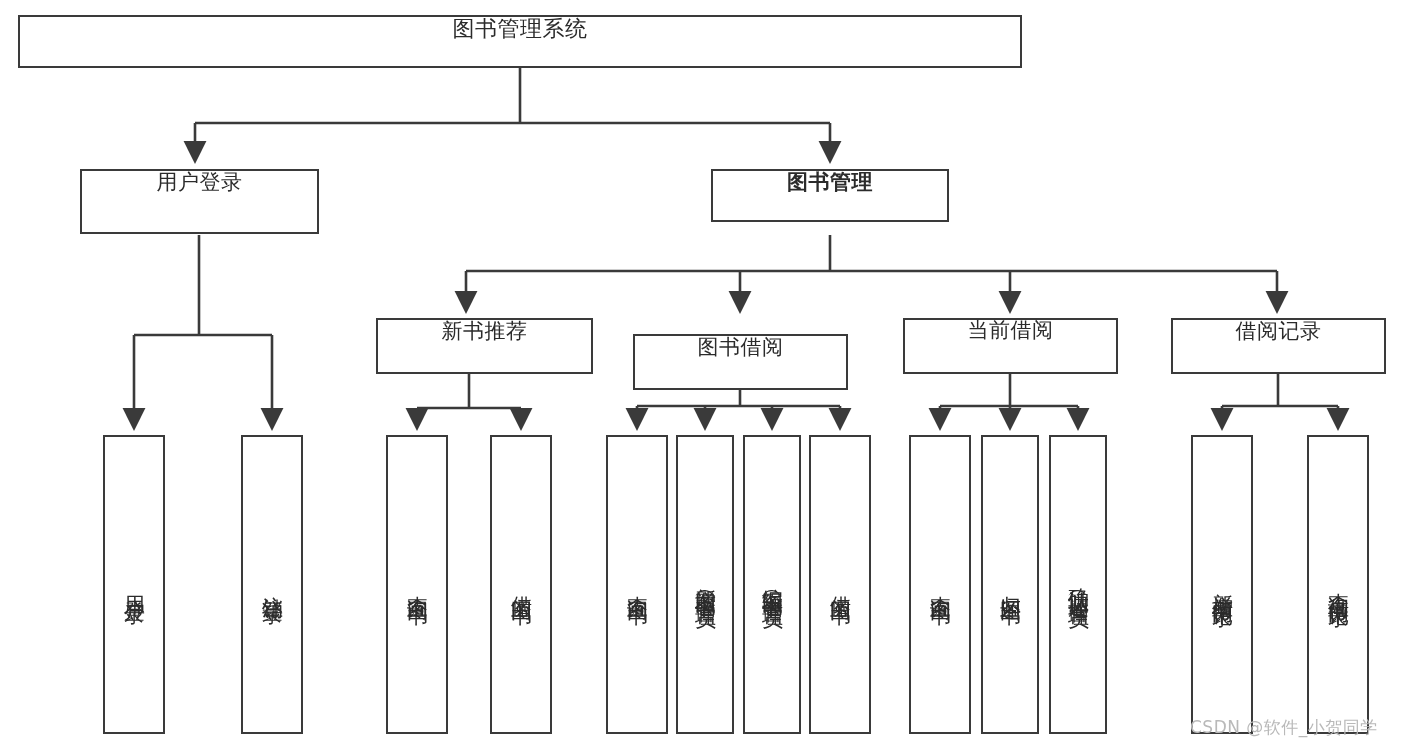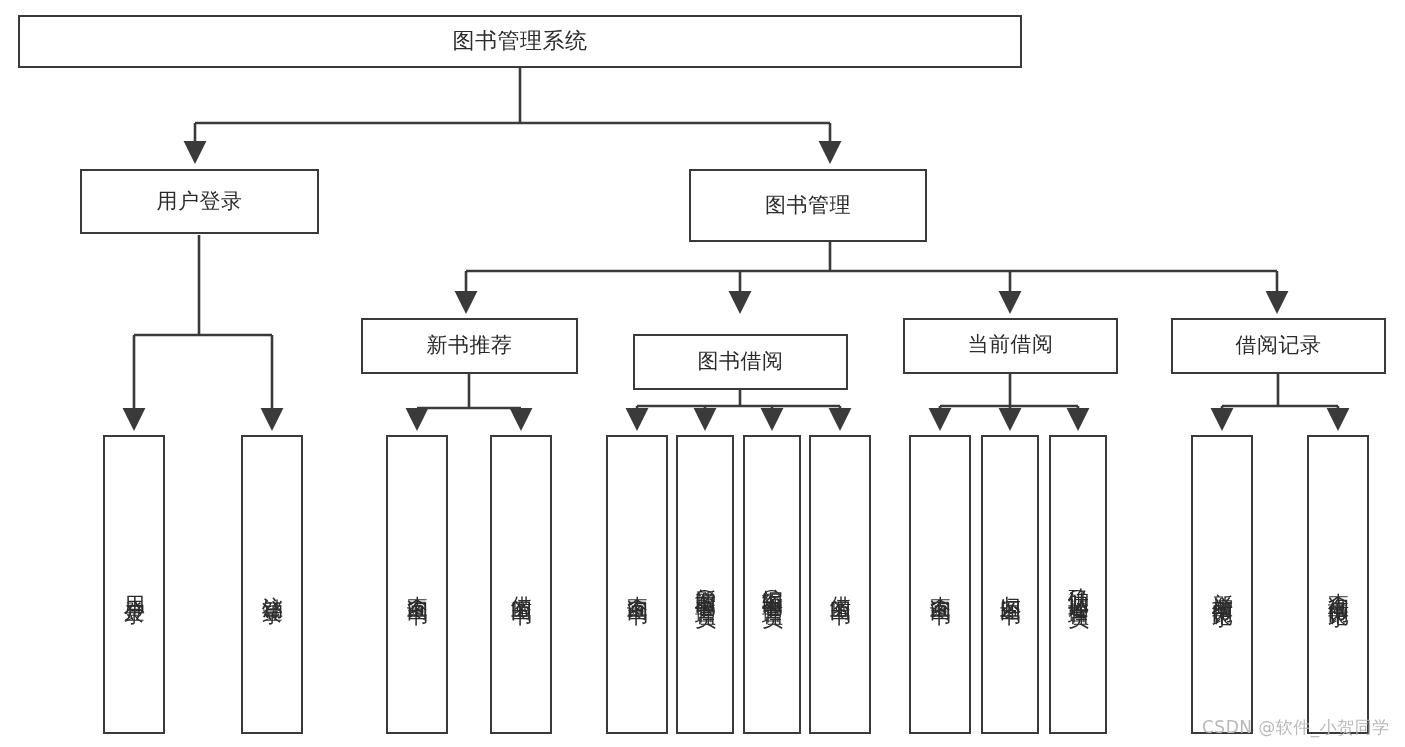--- a/index.html
+++ b/index.html
@@ -25,21 +25,20 @@
     width: 1405px;
     height: 747px;
     pointer-events: none;
   }
   .node {
     position: absolute;
     box-sizing: border-box;
     border: 2.5px solid #3a3a3a;
     background: #ffffff;
     display: flex;
-    align-items: center;
     justify-content: center;
     color: #2b2b2b;
   }
   .node .label {
     display: block;
     text-align: center;
     line-height: 1.12;
     letter-spacing: 0.5px;
   }
   .node.horiz .label {
@@ -59,21 +58,20 @@
     max-height: 290px;
   }
   .node.root .label { font-size: 22px; }
   .watermark {
     position: absolute;
     color: #b9b9b9;
     font-size: 17px;
     white-space: nowrap;
     letter-spacing: 0.5px;
     font-family: "DejaVu Sans", "Liberation Sans", sans-serif;
-    margin-left: 12px;
   }
 </style>
 </head>
 <body>
 
 <div id="canvas">
 
   <svg class="edges" viewBox="0 0 1405 747" xmlns="http://www.w3.org/2000/svg">
     <defs>
       <marker id="arrow" viewBox="0 0 12 12" refX="10" refY="6" markerWidth="9" markerHeight="9" orient="auto-start-reverse">
@@ -124,25 +122,25 @@
     </g>
   </svg>
 
   <div class="node horiz root" style="left:18px; top:15px; width:1004px; height:53px;">
     <span class="label">图书管理系统</span>
   </div>
 
   <div class="node horiz" style="left:80px; top:169px; width:239px; height:65px;">
     <span class="label">用户登录</span>
   </div>
-  <div class="node horiz" style="left:689px; top:169px; width:238px; height:73px;">
+  <div class="node horiz" style="left:711px; top:169px; width:238px; height:53px;font-weight:bold;">
     <span class="label">图书管理</span>
   </div>
 
-  <div class="node horiz" style="left:361px; top:318px; width:217px; height:56px;">
+  <div class="node horiz" style="left:376px; top:318px; width:217px; height:56px;">
     <span class="label">新书推荐</span>
   </div>
   <div class="node horiz" style="left:633px; top:334px; width:215px; height:56px;">
     <span class="label">图书借阅</span>
   </div>
   <div class="node horiz" style="left:903px; top:318px; width:215px; height:56px;font-family:Liberation Mono, monospace;">
     <span class="label">当前借阅</span>
   </div>
   <div class="node horiz" style="left:1171px; top:318px; width:215px; height:56px;">
     <span class="label">借阅记录</span>

